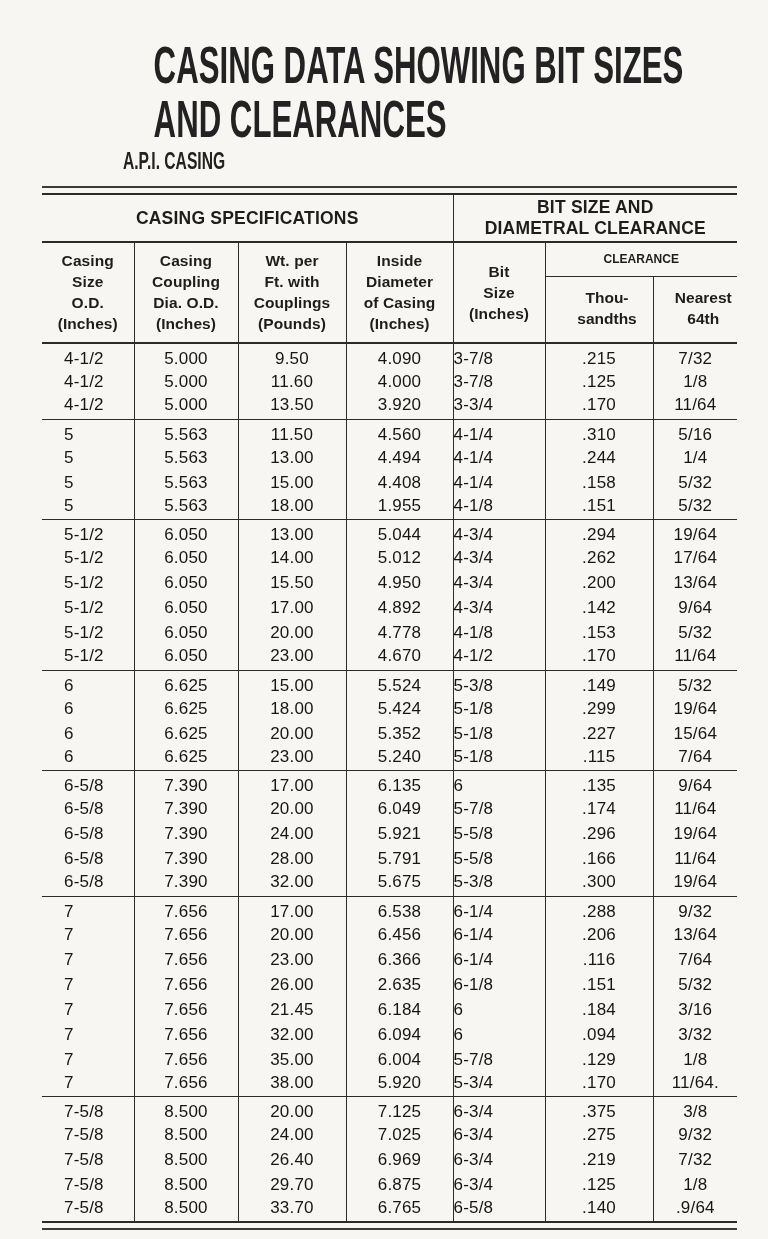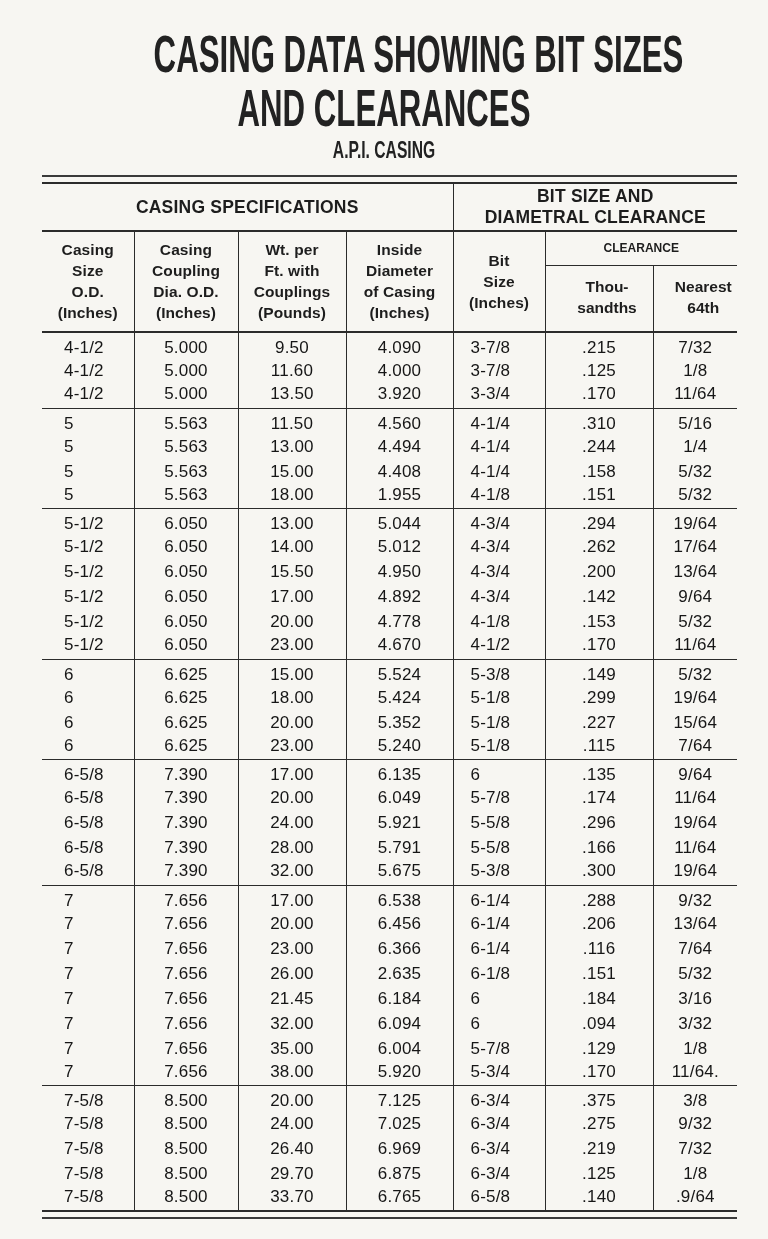--- a/index.html
+++ b/index.html
@@ -5,21 +5,21 @@
   * { margin: 0; padding: 0; box-sizing: border-box; }
   html, body {
     width: 768px;
     background: #f7f6f2;
     font-family: "Liberation Sans", "DejaVu Sans", sans-serif;
     color: #181818;
   }
   body { height: 1239px; overflow: hidden; }
 
   
-  .title-block { padding-top: 27px; text-align: center; }
+  .title-block { padding-top: 38px; }
   .title-line {
     font-weight: 700;
     font-size: 52px;
     line-height: 54px;
     letter-spacing: 0px;
     color: #222;
     transform: scaleX(0.60);
     transform-origin: 50% 50%;
     white-space: nowrap;
   }
@@ -106,21 +106,21 @@
     height: 25px;
     font-size: 17px;
     line-height: 21px;
     text-align: center;
     vertical-align: middle;
     color: #161616;
     letter-spacing: 0.2px;
   }
   td:not(:last-child) { border-right: 1.2px solid #2b2b2b; }
   td:nth-child(1) { text-align: left; padding-left: 22px; }
-  td:nth-child(5) { text-align: left; padding-left: 17px; }
+  td:nth-child(5) { text-align: left; }
 </style>
 </head>
 <body>
 
 <div class="title-block">
   <div class="title-line">CASING DATA SHOWING BIT SIZES</div>
   <div class="title-line">AND CLEARANCES</div>
   <div class="subtitle">A.P.I. CASING</div>
 </div>
 

